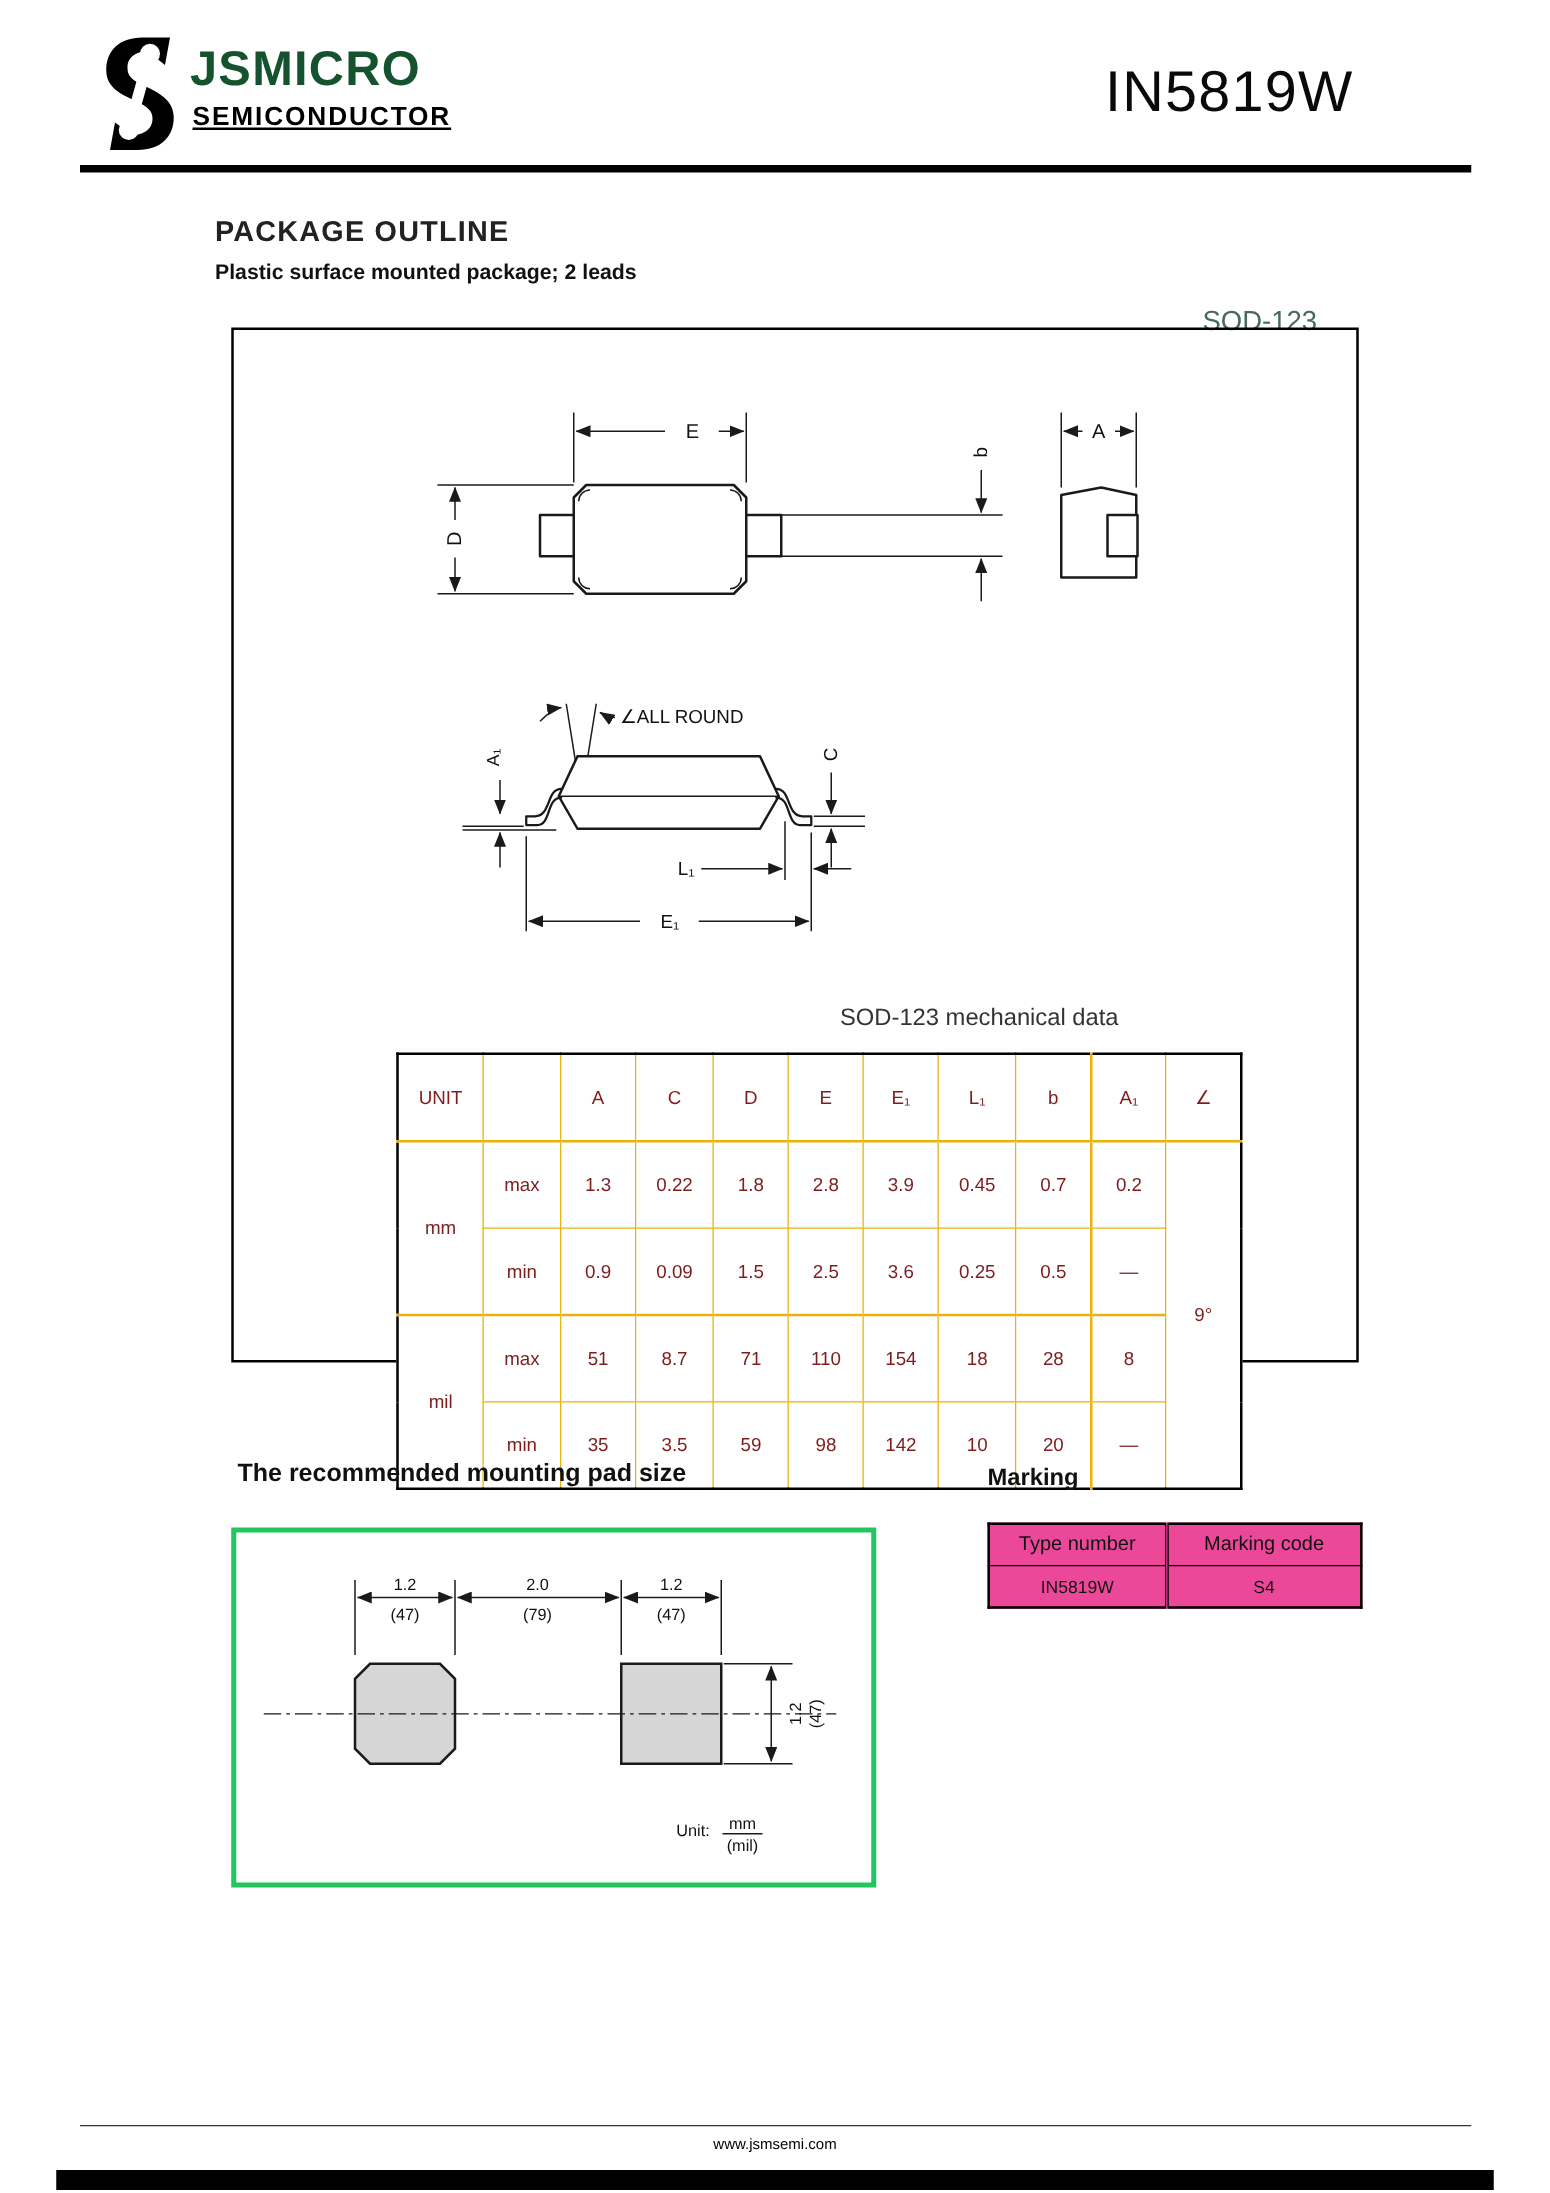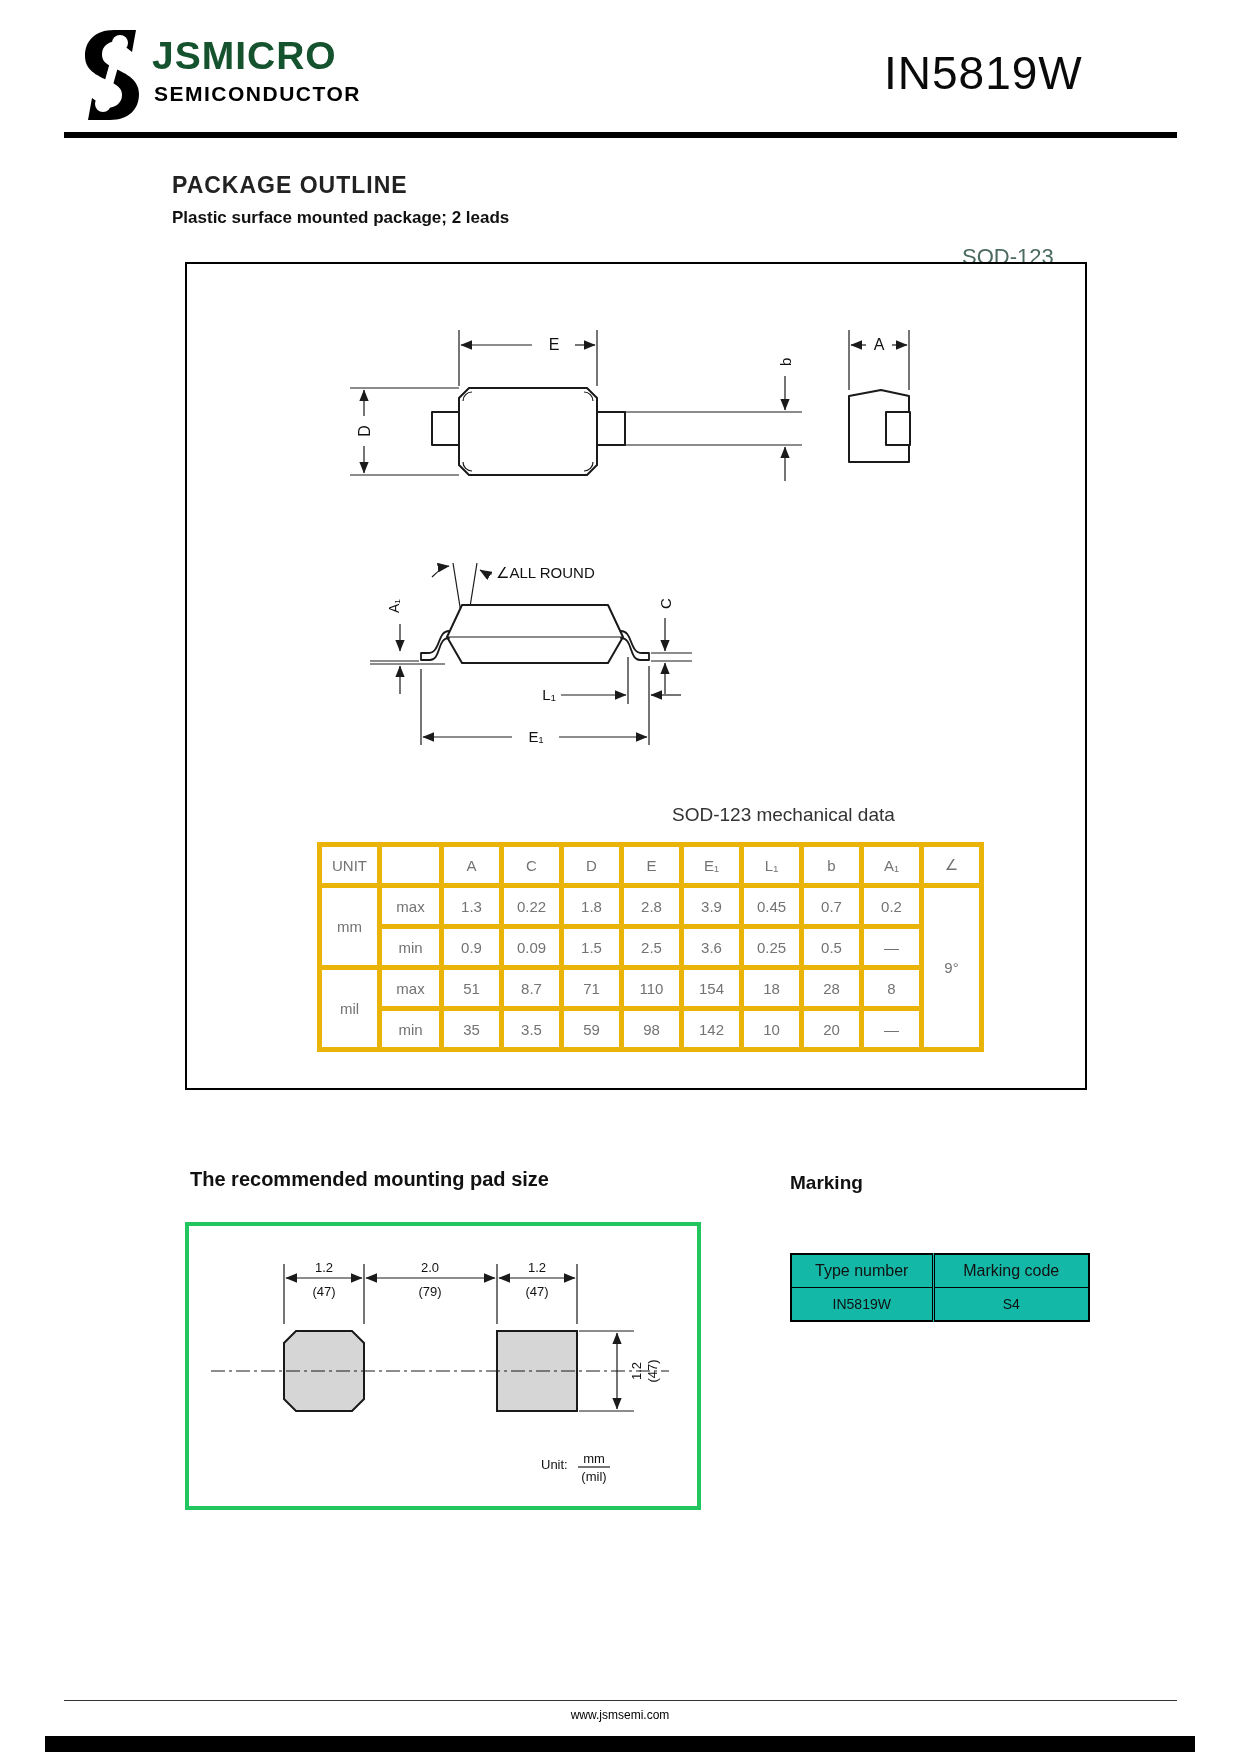--- a/index.html
+++ b/index.html
@@ -1,45 +1,45 @@
 <!DOCTYPE html>
 <html><head>
 <meta charset="utf-8">
 <style>
   html,body{margin:0;padding:0;background:#ffffff;}
   body{width:1240px;height:1754px;position:relative;font-family:"Liberation Sans",sans-serif;color:#111;overflow:hidden;}
   .abs{position:absolute;}
 
   
   .brand-name{left:152px;top:34px;font-size:39px;font-weight:bold;letter-spacing:1px;color:#14532d;}
-  .brand-sub{left:154px;top:82px;font-size:21px;font-weight:bold;letter-spacing:1.5px;color:#000;}
+  .brand-sub{left:154px;top:82px;font-size:21px;font-weight:bold;letter-spacing:1.5px;color:#000;text-decoration:underline;}
   .part-number{left:884px;top:46px;font-size:46px;font-weight:normal;color:#0a0a0a;letter-spacing:1px;}
   .header-rule{left:64px;top:132px;width:1113px;height:6px;background:#000;}
 
   
   .pkg-title{left:172px;top:172px;font-size:23px;font-weight:bold;color:#222;letter-spacing:1px;}
   .pkg-subtitle{left:172px;top:208px;font-size:17px;font-weight:bold;color:#111;}
   .pkg-code{left:962px;top:210px;font-size:22px;color:#4a6a5e;font-weight:normal;margin-top:34px;}
 
   
   .outline-box{left:185px;top:262px;width:898px;height:824px;border:2px solid #000;}
   .mech-title{left:485px;top:540px;font-size:19px;color:#333;}
   .mech-table-wrap{left:130px;top:578px;}
   table.mech{border-collapse:collapse;table-layout:fixed;border:2px solid #000;background:#fff;}
-  table.mech th,table.mech td{border:5px solid #eab308;text-align:center;font-size:15px;font-weight:normal;height:36px;padding:0;color:#737373;}
+  table.mech th,table.mech td{border:1px solid #eab308;text-align:center;font-size:15px;font-weight:normal;height:36px;padding:16px;color:#7f1d1d;}
   table.mech tr.hdr th{border-bottom-width:2px;}
   table.mech tr.grp td{border-top-width:2px;}
   table.mech .bl{border-left-width:2px;}
 
   
   .pad-title{left:190px;top:1168px;font-size:20px;font-weight:bold;color:#111;text-align:center;}
   .pad-box{left:185px;top:1222px;width:508px;height:280px;border:4px solid #22c55e;}
   .marking-title{left:790px;top:1172px;font-size:19px;font-weight:bold;color:#111;}
   .marking-wrap{left:790px;top:1218px;}
-  table.mk{border-collapse:collapse;table-layout:fixed;border:2px solid #000;background:#14b8a6;margin-top:35px;}
+  table.mk{border-collapse:collapse;table-layout:fixed;border:2px solid #000;background:#ec4899;}
   table.mk th,table.mk td{border:1px solid #000;text-align:center;font-weight:normal;padding:0;height:32px;color:#111;}
   table.mk th{font-size:16px;}
   table.mk td{font-size:14px;}
   table.mk .c2{border-left:3px double #000;}
 
   
   .footer-rule{left:64px;top:1700px;width:1113px;height:0;border-top:1.5px solid #333;}
   .footer-url{left:0;right:0;top:1708px;text-align:center;font-size:12px;color:#000;}
   .footer-bar{left:45px;top:1736px;width:1150px;height:16px;background:#000;}
 

